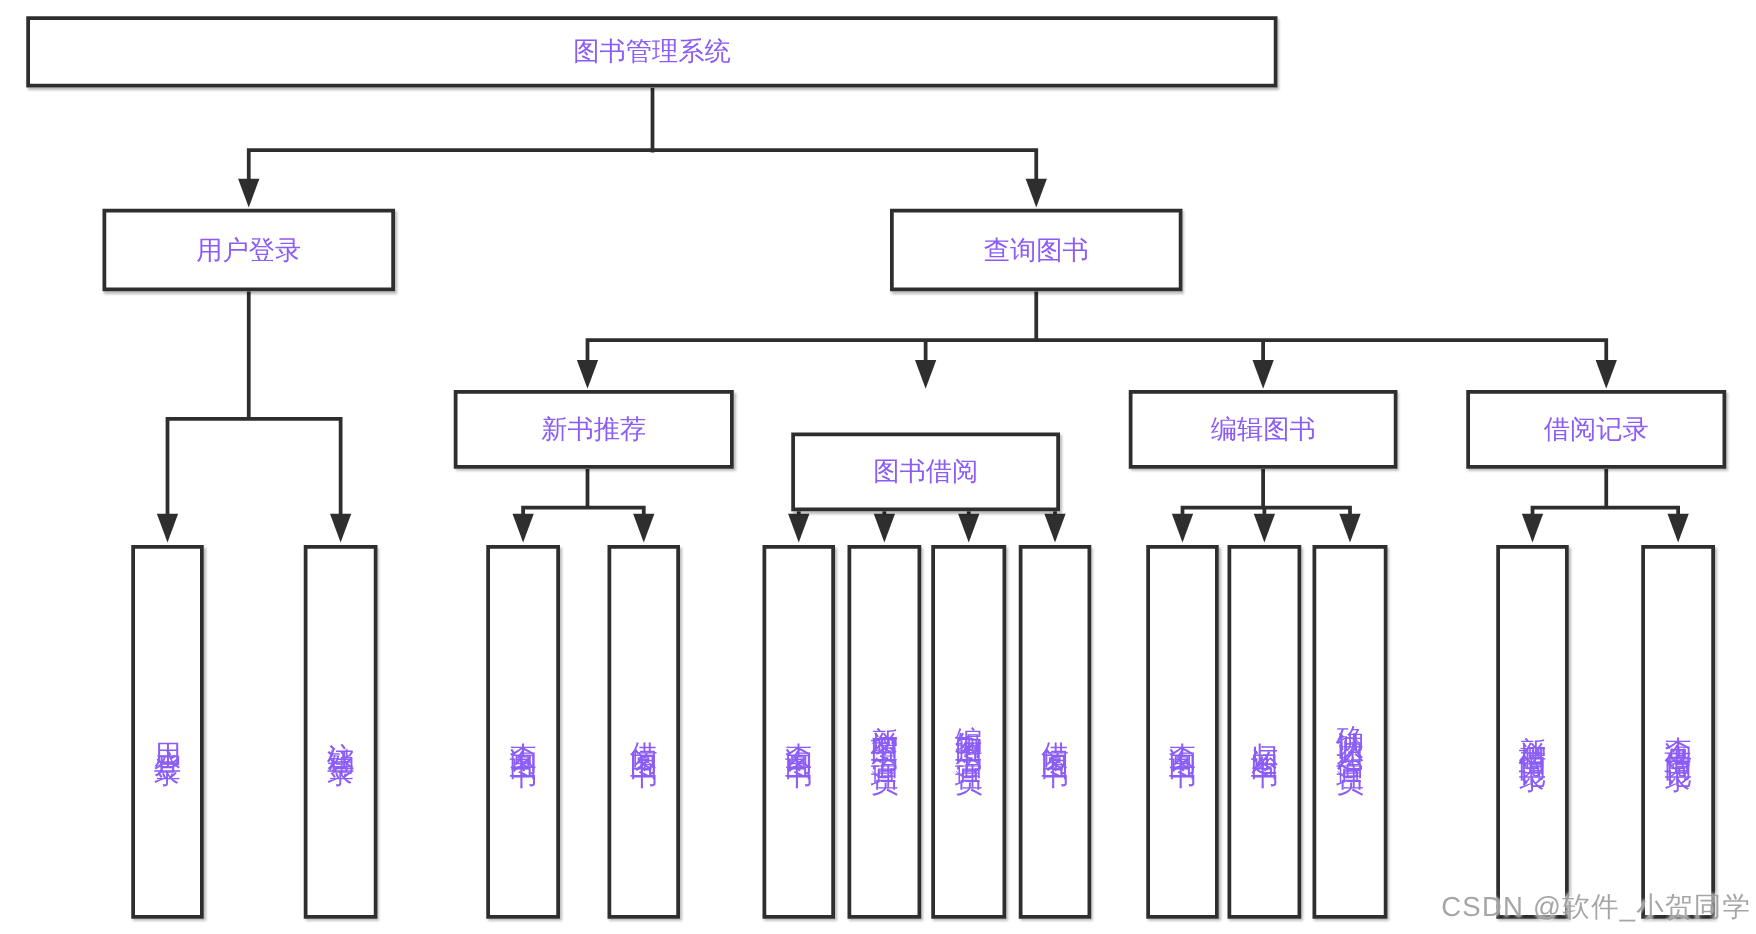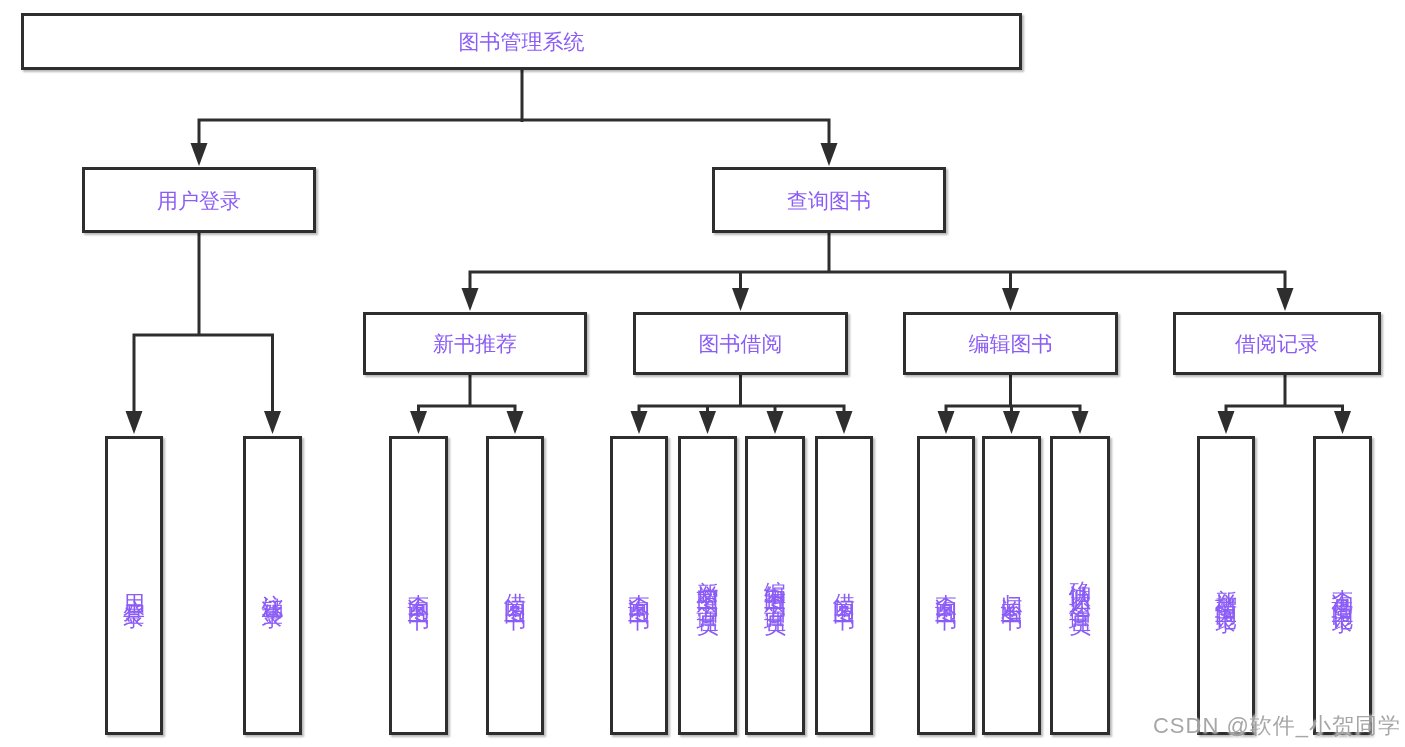--- a/index.html
+++ b/index.html
@@ -44,21 +44,21 @@
   }
   
   .n-root    { left: 21px;  top: 13px;  width: 1001px; height: 57px; }
   
   .lvl2      { top: 167px; height: 66px; }
   .n-userlogin { left: 82px;  width: 234px; }
   .n-bookmgmt  { left: 712px; width: 234px; }
   
   .lvl3      { top: 312px; height: 63px; }
   .n-newbook { left: 363px;  width: 224px; }
-  .n-borrow  { left: 633px;  width: 215px; }
+  .n-borrow  { left: 633px;  width: 215px; margin-top: 34px; }
   .n-current { left: 903px;  width: 215px; }
   .n-record  { left: 1173px; width: 208px; }
   
   .leaf      { top: 436px; height: 299px; }
   .n-a1 { left: 105px;  width: 58px; }
   .n-a2 { left: 243px;  width: 59px; }
   .n-b1 { left: 389px;  width: 59px; }
   .n-b2 { left: 486px;  width: 58px; }
   .n-c1 { left: 610px;  width: 58px; }
   .n-c2 { left: 678px;  width: 59px; }

